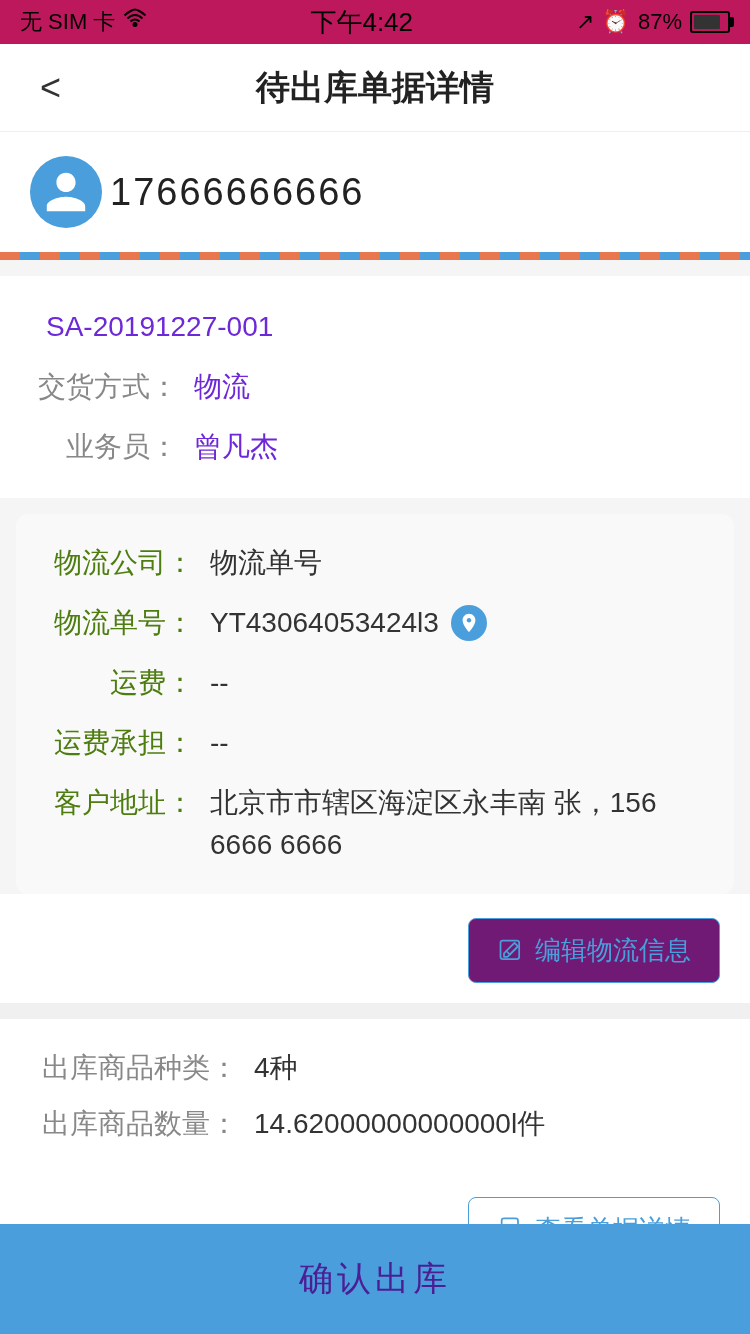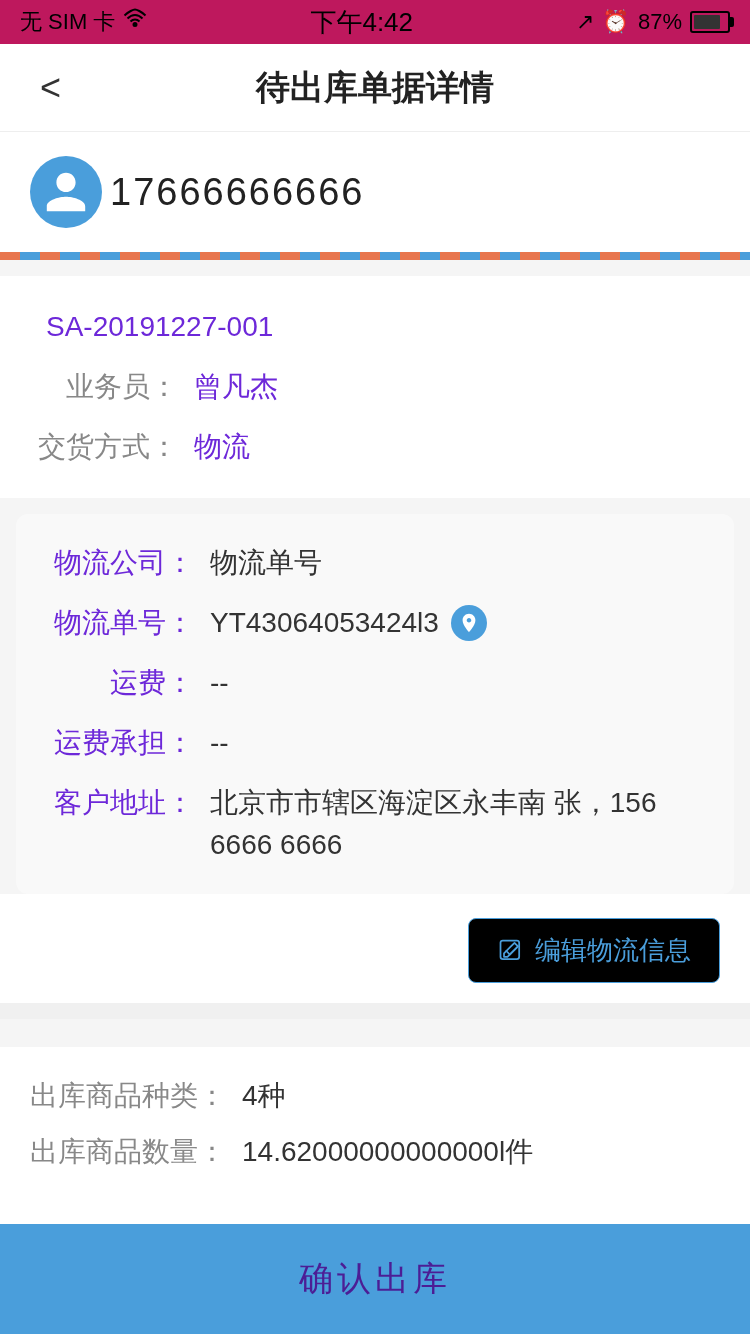--- a/index.html
+++ b/index.html
@@ -133,21 +133,21 @@
     }
     .logistics-row {
       display: flex;
       align-items: flex-start;
       margin-bottom: 18px;
       font-size: 28px;
       line-height: 1.5;
     }
     .logistics-row:last-child { margin-bottom: 0; }
     .logistics-label {
-      color: #6d28d9;
+      color: #4d7c0f;
       min-width: 148px;
       text-align: right;
       flex-shrink: 0;
     }
     .logistics-value {
       color: #333;
       margin-left: 16px;
       flex: 1;
       display: flex;
       align-items: center;
@@ -169,42 +169,41 @@
     
     .edit-logistics-btn {
       display: flex;
       justify-content: flex-end;
       padding: 24px 30px 20px;
       background: #fff;
     }
     .btn-edit {
       border: 1.5px solid #4a9edb;
       color: #4a9edb;
-      background: #000000;
+      background: #701a75;
       border-radius: 8px;
       padding: 14px 28px;
       font-size: 26px;
       display: flex;
       align-items: center;
       gap: 10px;
       cursor: pointer;
     }
     .btn-edit svg { width: 28px; height: 28px; stroke: #4a9edb; fill: none; }
 
     
     .section-divider {
       height: 16px;
       background: #f0f0f0;
     }
 
     
     .goods-section {
       background: #fff;
-      padding: 30px 30px;
-      margin-top: 28px;
+      padding: 30px 42px;
     }
     .goods-row {
       display: flex;
       align-items: center;
       margin-bottom: 18px;
       font-size: 28px;
     }
     .goods-row:last-child { margin-bottom: 0; }
     .goods-label {
       color: #888;
@@ -307,26 +306,26 @@
     <span class="customer-phone">17666666666</span>
   </div>
 
   <div class="dashed-divider"></div>
 
   <div class="info-section">
     <div class="info-row">
       <span class="info-value">SA-20191227-001</span>
     </div>
     <div class="info-row">
+      <span class="info-label">交货方式：</span>
+      <span class="info-value">物流</span>
+    </div>
+    <div class="info-row">
       <span class="info-label">业务员：</span>
       <span class="info-value">曾凡杰</span>
-    </div>
-    <div class="info-row">
-      <span class="info-label">交货方式：</span>
-      <span class="info-value">物流</span>
     </div>
   </div>
 
   <div class="logistics-card">
     <div class="logistics-row">
       <span class="logistics-label">物流公司：</span>
       <span class="logistics-value">物流单号</span>
     </div>
     <div class="logistics-row">
       <span class="logistics-label">物流单号：</span>

